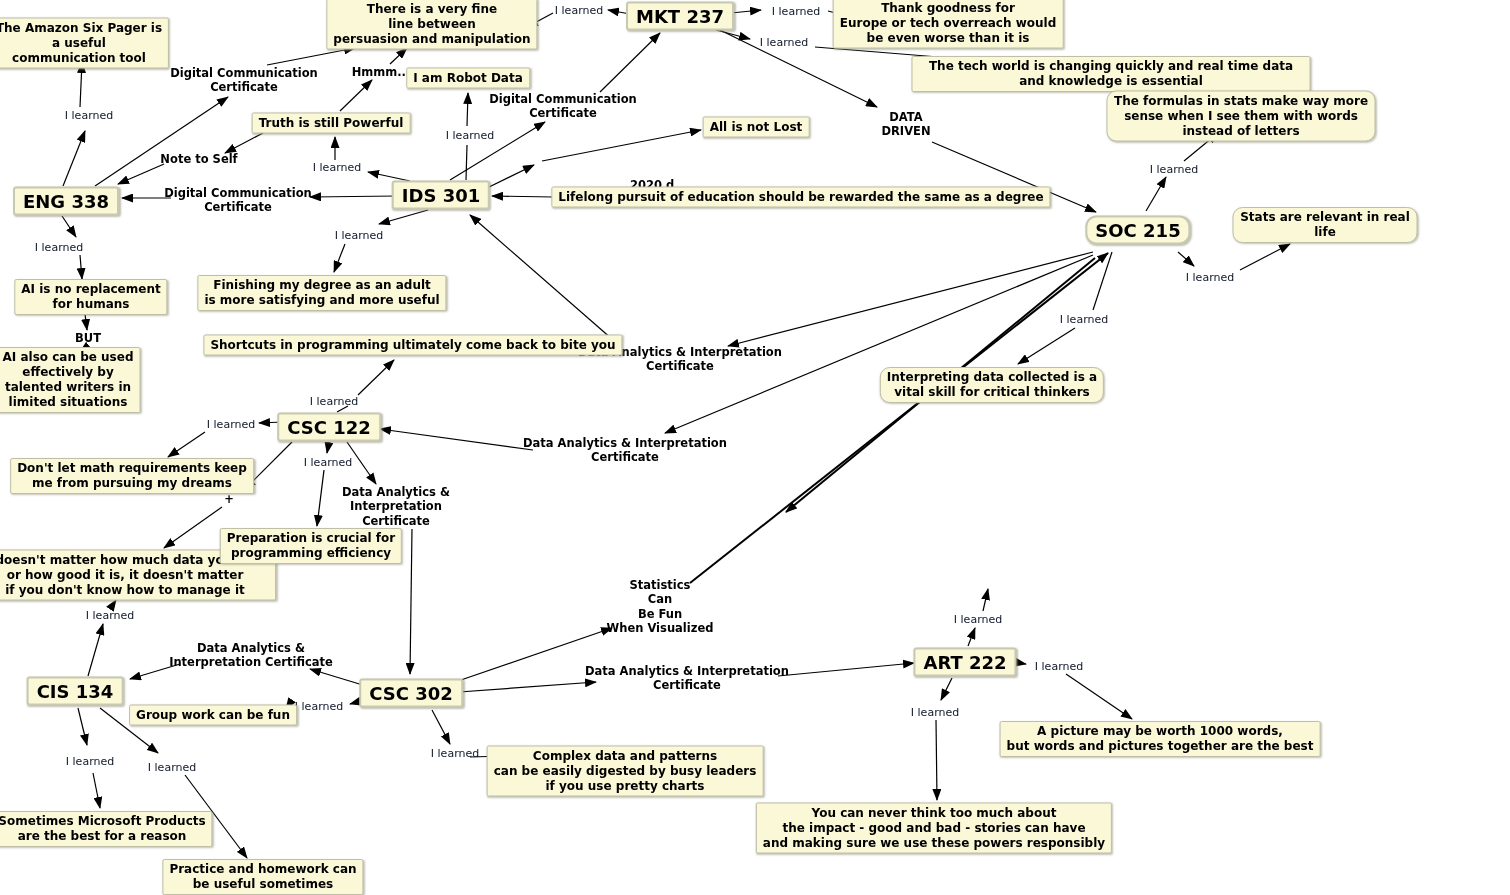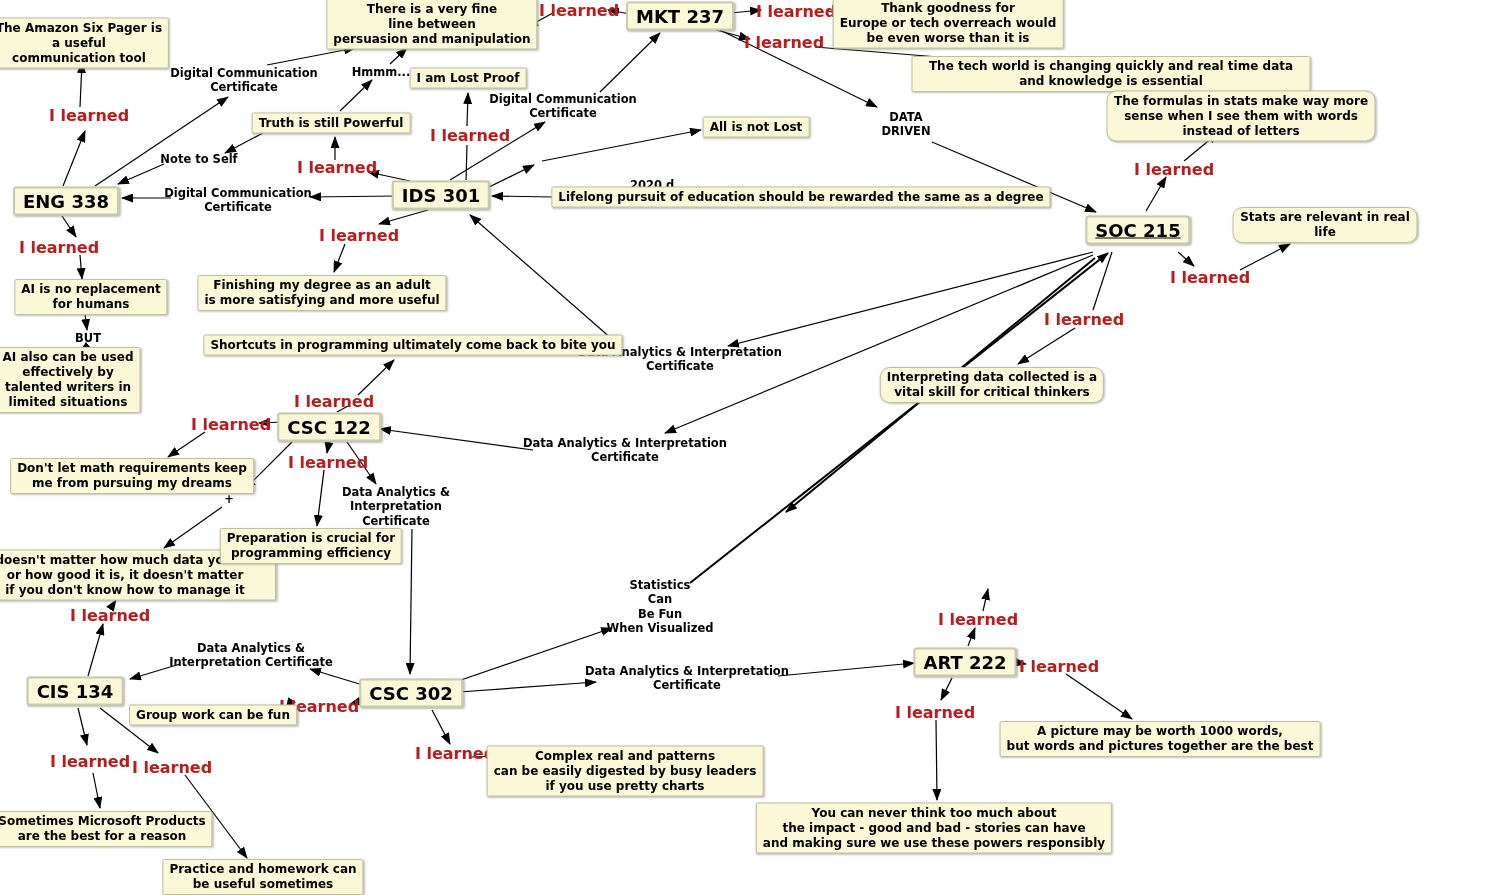--- a/index.html
+++ b/index.html
@@ -3,31 +3,31 @@
 <meta charset="utf-8">
 <style>
   html,body{margin:0;padding:0;background:#fff;}
   #map{position:relative;width:1510px;height:895px;background:#ffffff;
        font-family:"DejaVu Sans","Liberation Sans",sans-serif;overflow:hidden;}
   #edges{position:absolute;left:0;top:0;z-index:0;}
   .course{position:absolute;transform:translate(-50%,-50%);z-index:3;
           background:#faf8d7;border:2px solid #c9c9b2;border-radius:3px;
           padding:2px 8px;font-weight:bold;font-size:18px;color:#000;white-space:nowrap;
           box-shadow:1px 1px 2px rgba(140,140,120,.55);}
-  .course.rounded{border-radius:4px;text-decoration:underline;}
+  .course.rounded{border-radius:11px;}
   .concept{position:absolute;transform:translate(-50%,-50%);z-index:2;
            background:#faf8d7;border:1.5px solid #bfbfa8;border-radius:2px;
            padding:2px 6px;font-weight:bold;font-size:12px;line-height:1.25;color:#000;
            text-align:center;white-space:pre-line;box-shadow:1px 1px 2px rgba(140,140,120,.5);}
   .concept.rounded{border-radius:10px;}
   .linklabel{position:absolute;transform:translate(-50%,-50%);z-index:1;
              font-weight:bold;font-size:11.5px;line-height:1.25;color:#000;
              text-align:center;white-space:pre-line;}
   .illabel{position:absolute;transform:translate(-50%,-50%);z-index:1;
-           font-weight:bold;font-size:16px;color:#b91c1c;white-space:nowrap;}
+           font-weight:normal;font-size:11px;color:#0f172a;white-space:nowrap;}
 </style>
 </head>
 <body>
 
 <div id="map">
 
   <svg id="edges" width="1510" height="895">
     <defs>
       <marker id="ah" markerWidth="12" markerHeight="9" refX="11" refY="4.5" orient="auto" markerUnits="userSpaceOnUse">
         <path d="M0,0 L12,4.5 L0,9 z" fill="#000"></path>
@@ -167,21 +167,21 @@
 a useful
 communication tool</div>
   <div class="concept" style="left:432px;top:24px">There is a very fine
 line between
 persuasion and manipulation</div>
   <div class="concept" style="left:948px;top:23px">Thank goodness for
 Europe or tech overreach would
 be even worse than it is</div>
   <div class="concept" style="left:1111px;top:74px">The tech world is changing quickly and real time data and knowledge is essential</div>
   <div class="concept rounded" style="left:1241px;top:116px">The formulas in stats make way more sense when I see them with words instead of letters</div>
-  <div class="concept" style="left:468px;top:78px">I am Lost Proof</div>
+  <div class="concept" style="left:468px;top:78px">I am Robot Data</div>
   <div class="concept" style="left:331px;top:123px">Truth is still Powerful</div>
   <div class="concept" style="left:756px;top:127px">All is not Lost</div>
   <div class="concept rounded" style="left:1325px;top:225px">Stats are relevant in real life</div>
   <div class="concept" style="left:801px;top:197px">Lifelong pursuit of education should be rewarded the same as a degree</div>
   <div class="concept" style="left:91px;top:297px">AI is no replacement
 for humans</div>
   <div class="concept" style="left:322px;top:293px">Finishing my degree as an adult
 is more satisfying and more useful</div>
   <div class="concept" style="left:68px;top:380px">AI also can be used
 effectively by
@@ -191,21 +191,21 @@
 vital skill for critical thinkers</div>
   <div class="concept" style="left:413px;top:345px">Shortcuts in programming ultimately come back to bite you</div>
   <div class="concept" style="left:132px;top:476px">Don't let math requirements keep
 me from pursuing my dreams</div>
   <div class="concept" style="left:125px;top:575px">It doesn't matter how much data you have
 or how good it is, it doesn't matter
 if you don't know how to manage it</div>
   <div class="concept" style="left:311px;top:546px">Preparation is crucial for
 programming efficiency</div>
   <div class="concept" style="left:213px;top:715px">Group work can be fun</div>
-  <div class="concept" style="left:625px;top:771px">Complex real and patterns
+  <div class="concept" style="left:625px;top:771px">Complex data and patterns
 can be easily digested by busy leaders
 if you use pretty charts</div>
   <div class="concept" style="left:102px;top:829px">Sometimes Microsoft Products
 are the best for a reason</div>
   <div class="concept" style="left:263px;top:877px">Practice and homework can
 be useful sometimes</div>
   <div class="concept" style="left:1160px;top:739px">A picture may be worth 1000 words,
 but words and pictures together are the best</div>
   <div class="concept" style="left:934px;top:828px">You can never think too much about
 the impact - good and bad - stories can have

